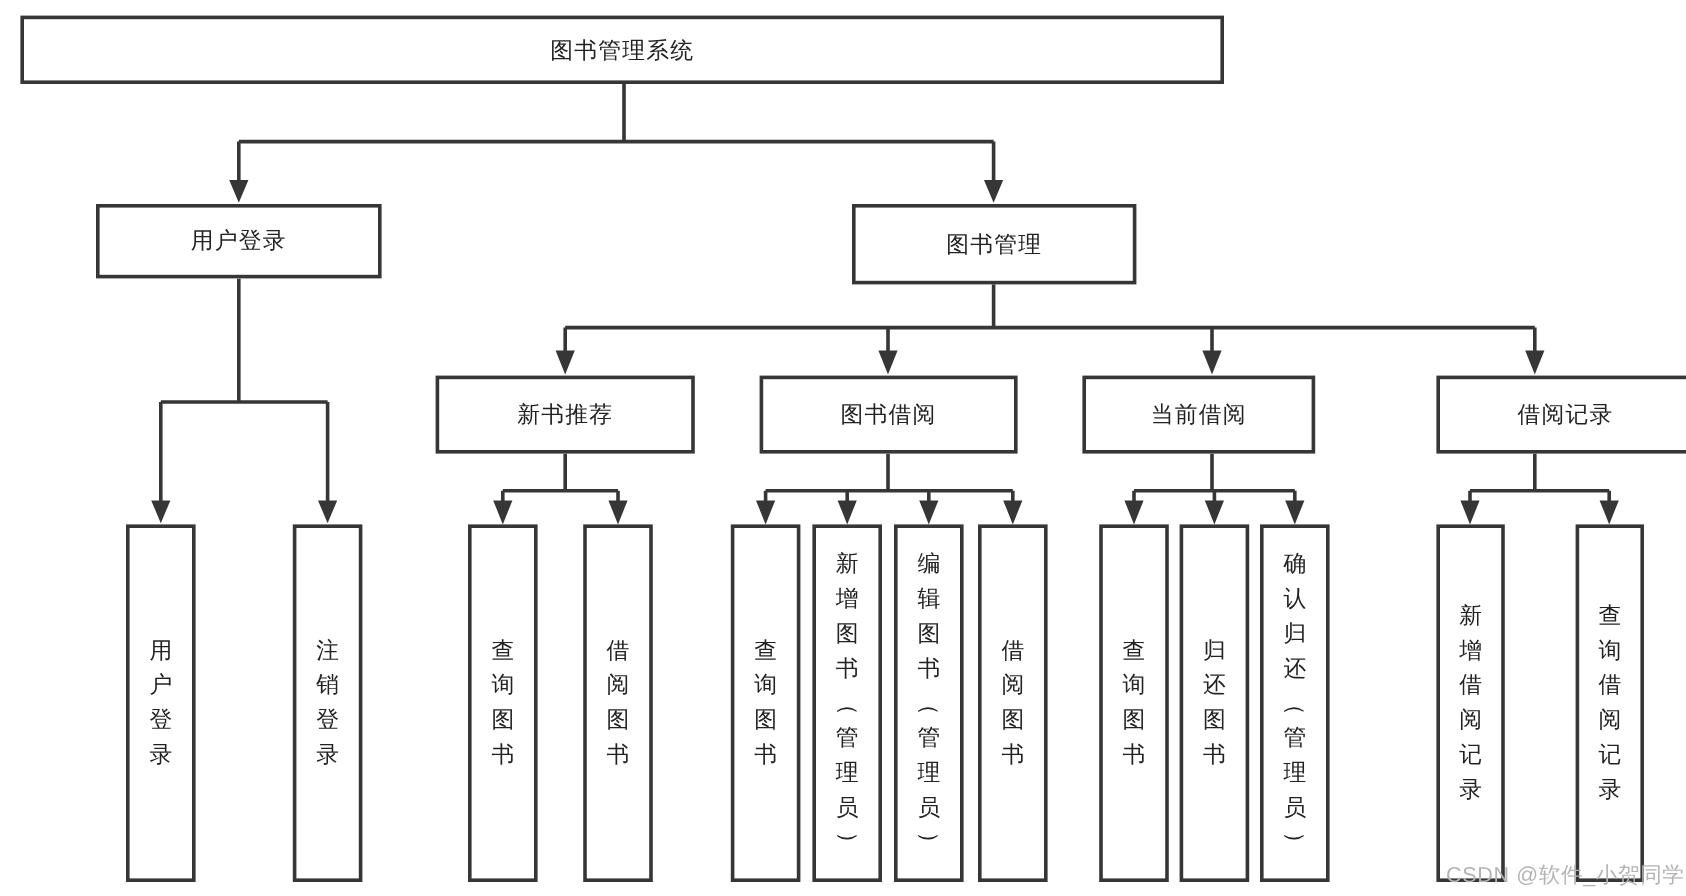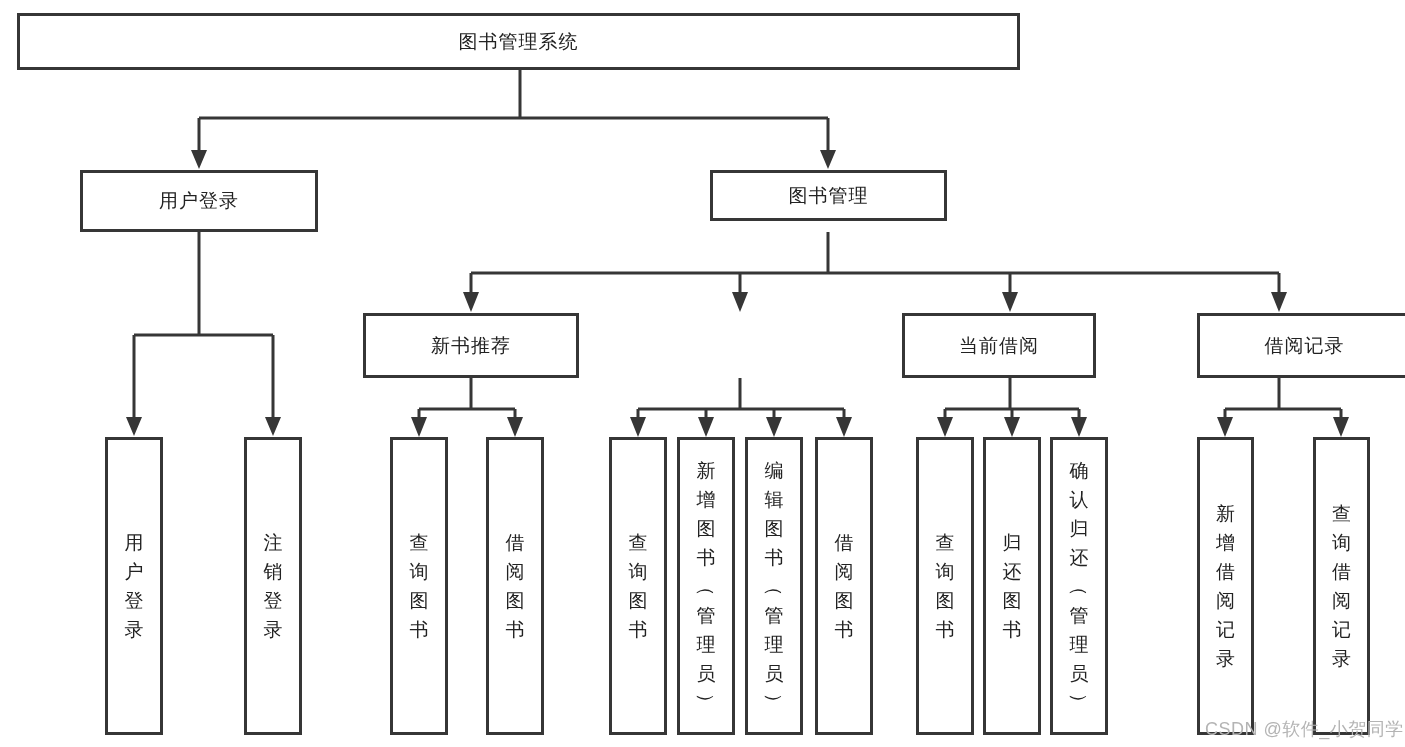--- a/index.html
+++ b/index.html
@@ -100,26 +100,29 @@
     </g>
   </svg>
 
   <div class="box" style="left:17px; top:13px; width:1003px; height:57px;">
     <span>图书管理系统</span>
   </div>
 
   <div class="box" style="left:80px; top:170px; width:238px; height:62px;">
     <span>用户登录</span>
   </div>
-  <div class="box" style="left:710px; top:170px; width:237px; height:51px;">
+  <div class="box" style="left:710px; top:170px; width:237px; height:67px;">
     <span>图书管理</span>
   </div>
 
   <div class="box" style="left:363px; top:313px; width:216px; height:65px;text-align:center;">
     <span>新书推荐</span>
+  </div>
+  <div class="box" style="left:633px; top:313px; width:215px; height:65px;">
+    <span>图书借阅</span>
   </div>
   <div class="box" style="left:902px; top:313px; width:194px; height:65px;">
     <span>当前借阅</span>
   </div>
   <div class="box" style="left:1171px; top:313px; width:215px; height:65px;margin-left:26px;">
     <span>借阅记录</span>
   </div>
 
   <div class="box leaf" style="left:105px; top:437px; width:58px; height:298px;">
       <span class="vchar">用</span>

